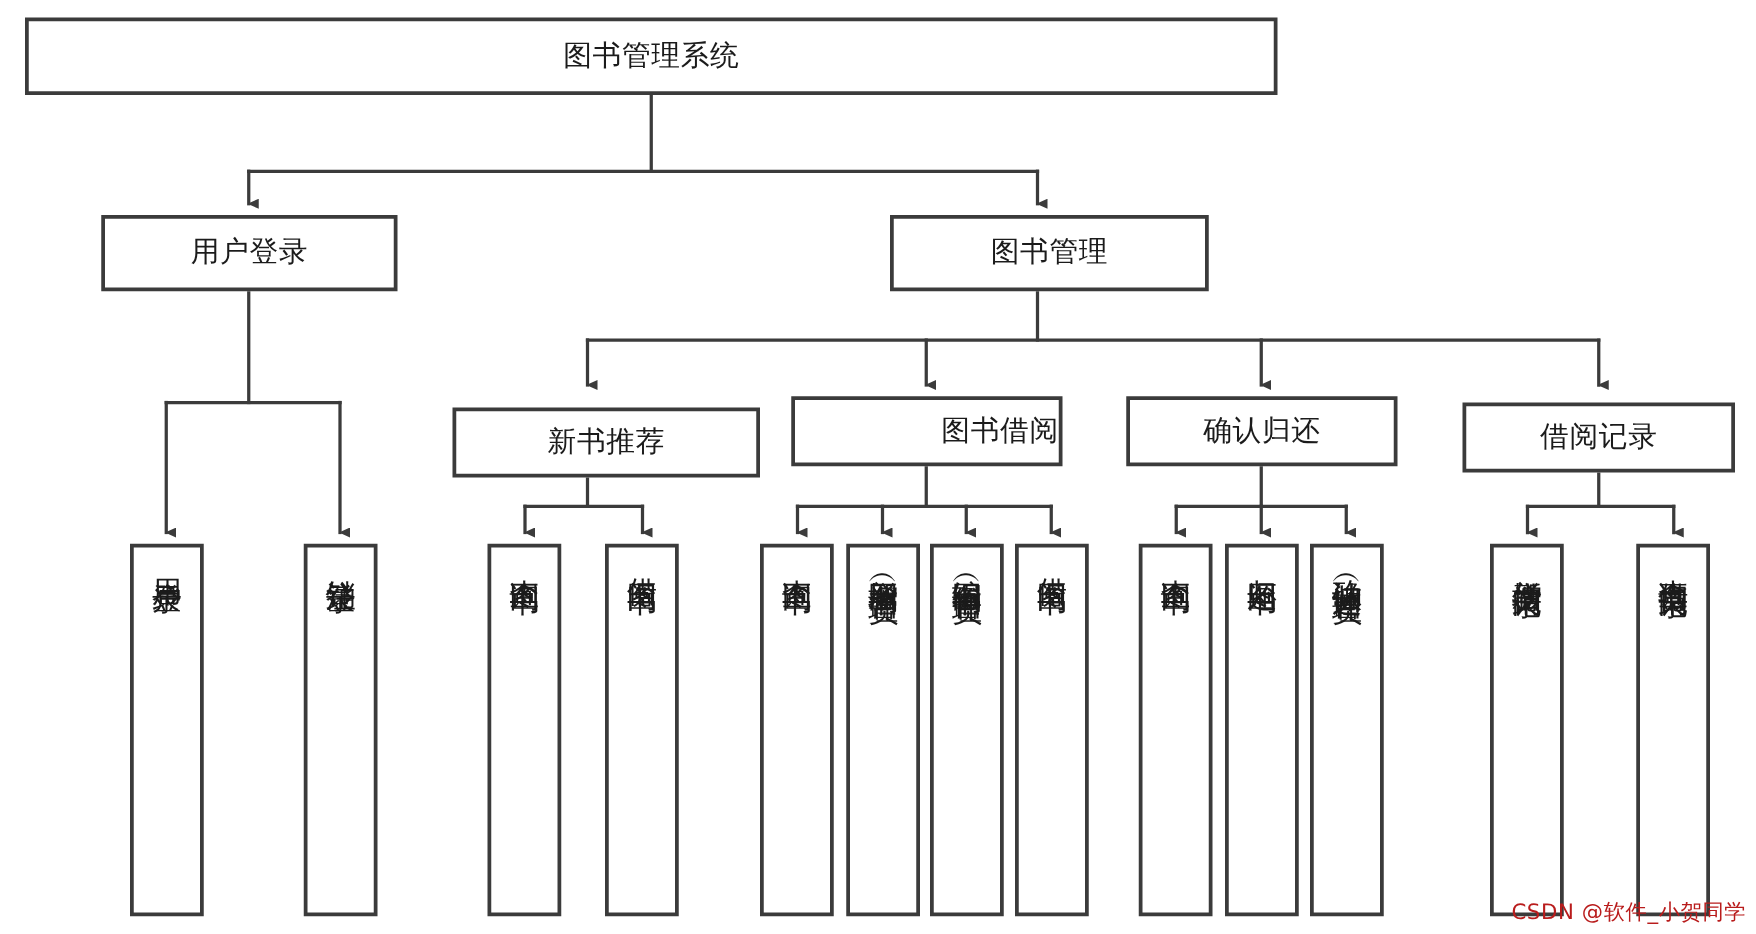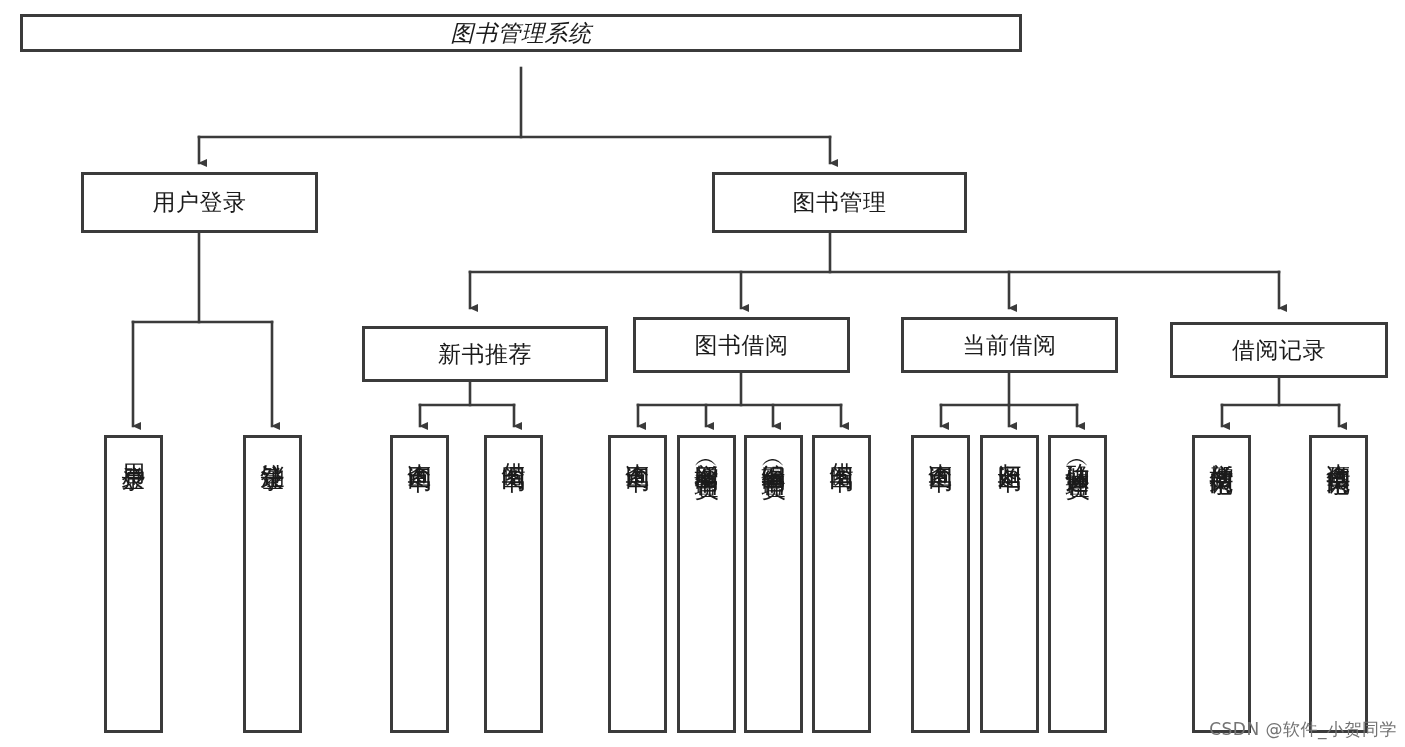--- a/index.html
+++ b/index.html
@@ -62,21 +62,21 @@
     font-size: 24px;
     letter-spacing: 2px;
     line-height: 1;
     white-space: nowrap;
   }
   #watermark {
     position: absolute;
     right: 8px;
     bottom: 6px;
     font-size: 17px;
-    color: #737373;
+    color: #b91c1c;
     letter-spacing: 0.5px;
     z-index: 5;
     white-space: nowrap;
     pointer-events: none;
   }
 </style>
 </head>
 <body>
 
 <div id="diagram-root">
@@ -124,39 +124,39 @@
       <path d="M1009,405 L1009,426" marker-end="url(#arrowhead)"></path>
       <path d="M1077,405 L1077,426" marker-end="url(#arrowhead)"></path>
 
       <path d="M1279,373 L1279,405"></path>
       <path d="M1222,405 L1339,405"></path>
       <path d="M1222,405 L1222,426" marker-end="url(#arrowhead)"></path>
       <path d="M1339,405 L1339,426" marker-end="url(#arrowhead)"></path>
     </g>
   </svg>
 
-  <div class="node h root" style="left:20px; top:14px; width:1002px; height:38px;font-style:italic;">
+  <div class="node h root" style="left:20px; top:14px; width:1002px; height:62px;">
     <span class="node-label">图书管理系统</span>
   </div>
 
   <div class="node h" style="left:81px; top:172px; width:237px; height:61px;">
     <span class="node-label">用户登录</span>
   </div>
   <div class="node h" style="left:712px; top:172px; width:255px; height:61px;">
     <span class="node-label">图书管理</span>
   </div>
 
   <div class="node h" style="left:362px; top:326px; width:246px; height:56px;">
     <span class="node-label">新书推荐</span>
   </div>
-  <div class="node h" style="left:633px; top:317px; width:217px; height:56px;">
+  <div class="node h" style="left:633px; top:317px; width:217px; height:56px;justify-content:flex-end;">
     <span class="node-label">图书借阅</span>
   </div>
   <div class="node h" style="left:901px; top:317px; width:217px; height:56px;">
-    <span class="node-label">当前借阅</span>
+    <span class="node-label">确认归还</span>
   </div>
   <div class="node h" style="left:1170px; top:322px; width:218px; height:56px;">
     <span class="node-label">借阅记录</span>
   </div>
 
   <div class="node v" style="left:104px; top:435px; width:59px; height:298px;">
     <span class="node-label">用户登录</span>
   </div>
   <div class="node v" style="left:243px; top:435px; width:59px; height:298px;">
     <span class="node-label">注销登录</span>

